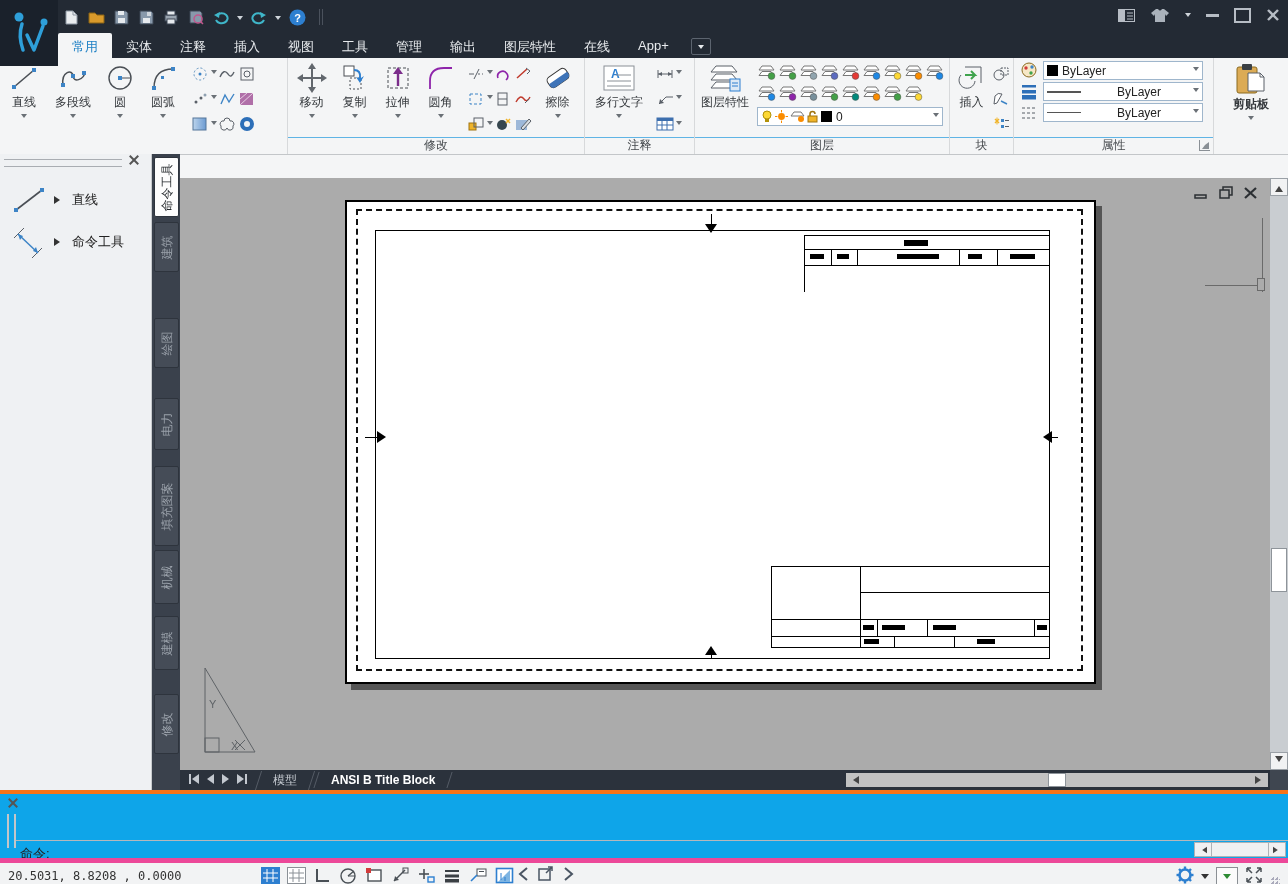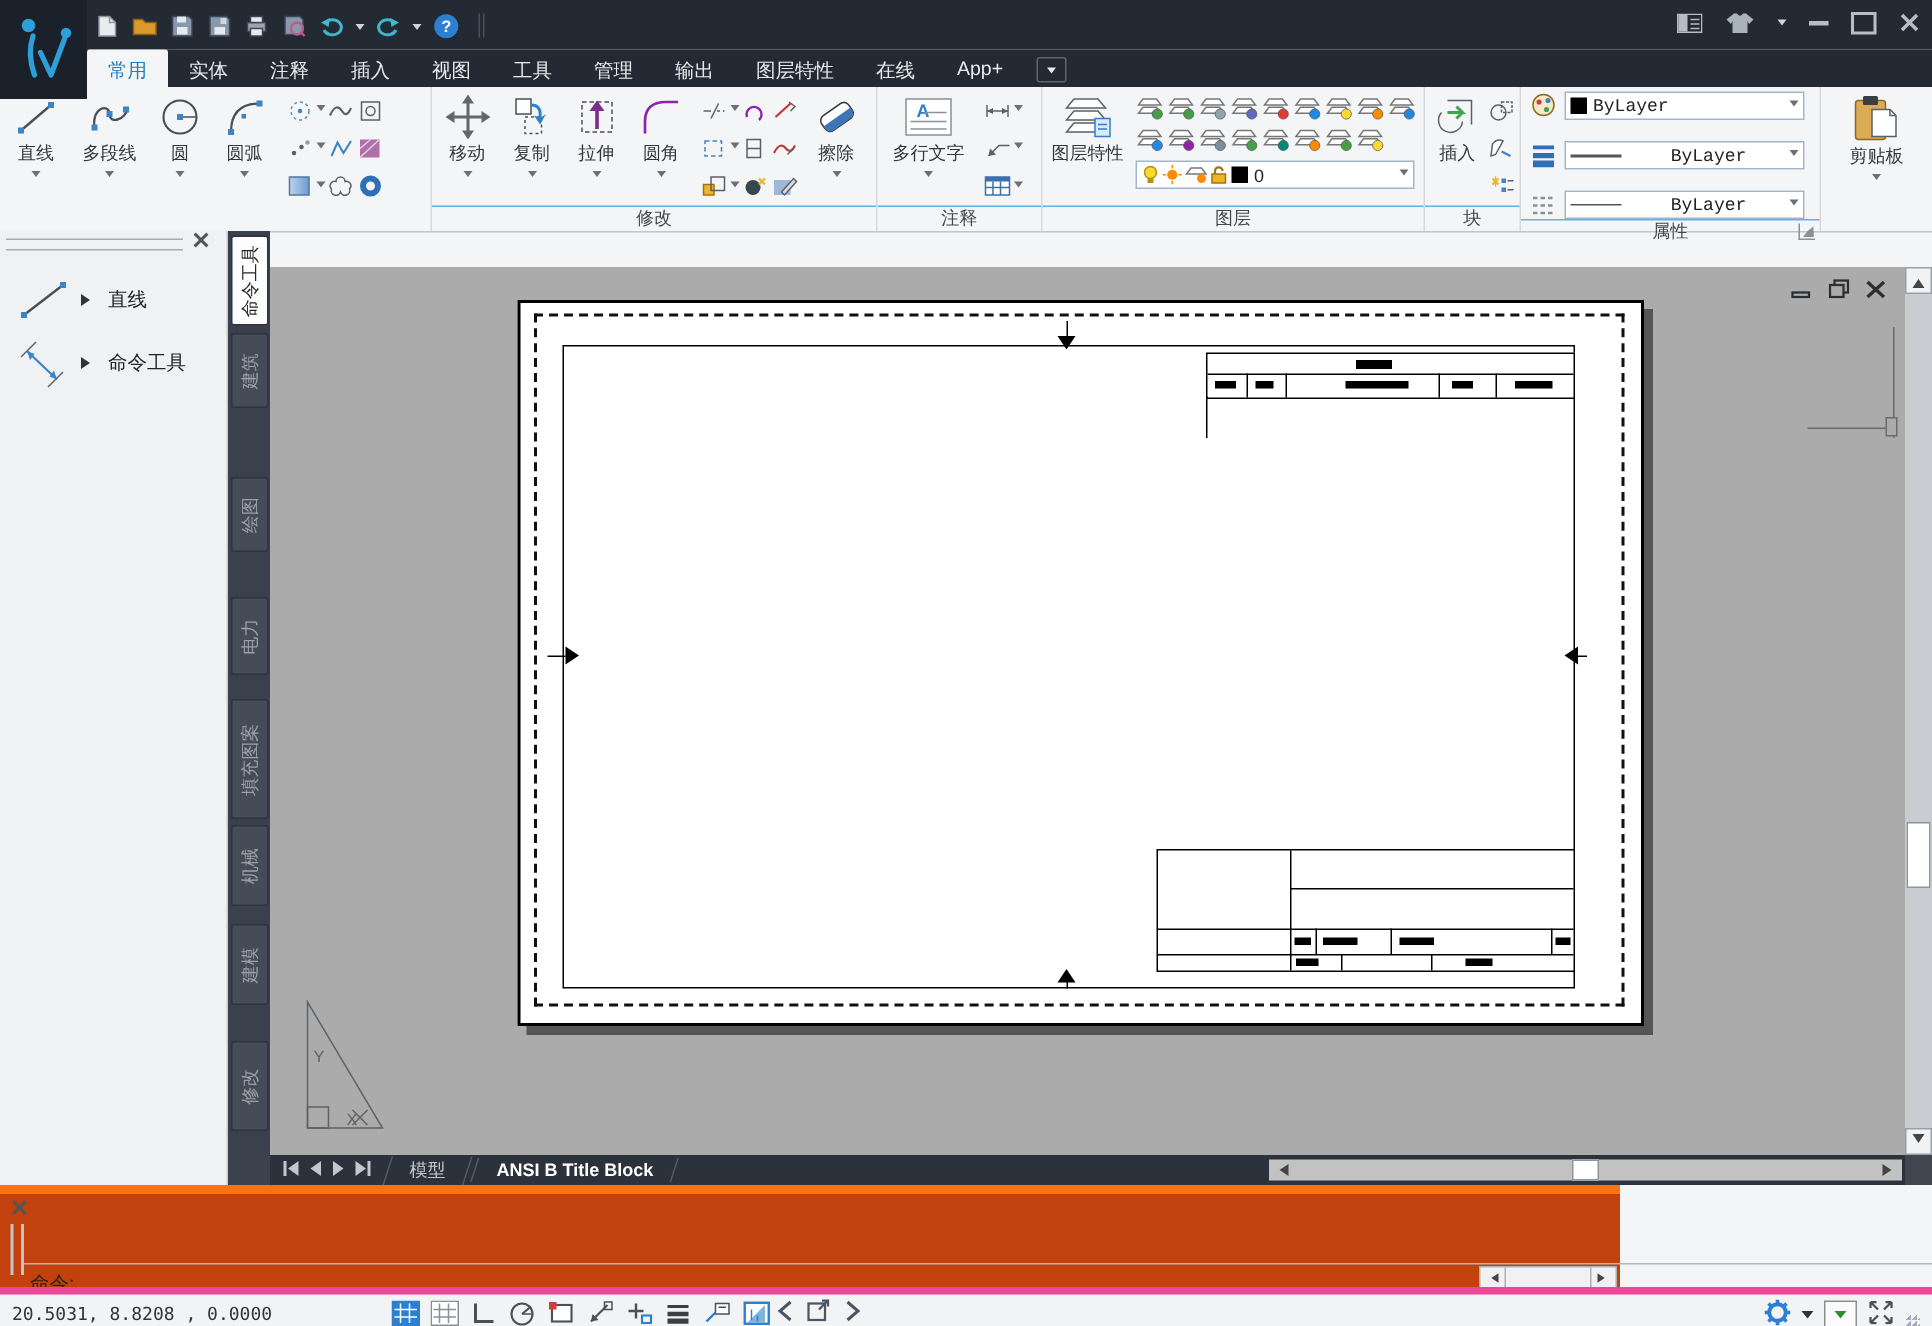--- a/index.html
+++ b/index.html
@@ -112,21 +112,21 @@
   .lnav{display:flex;align-items:center;gap:6px;padding:0 8px;}
   .ltab{padding:1px 14px;margin:0 2px;transform:skewX(-18deg);border-left:1px solid #555c66;
         border-right:1px solid #555c66;}
   .ltab span{display:inline-block;transform:skewX(18deg);font-size:12px;}
   .ltab.active span{color:#fff;font-weight:bold;}
   #hscroll{position:absolute;left:666px;top:3px;width:422px;height:14px;background:#c2c2c2;}
   .hbtn{position:absolute;top:0;width:16px;height:14px;display:flex;align-items:center;justify-content:center;}
   #hthumb{position:absolute;left:202px;top:0;width:18px;height:14px;background:#fff;border:1px solid #8e949a;box-sizing:border-box;}
   #sb-corner{position:absolute;left:1270px;top:770px;width:18px;height:20px;background:#3f4650;}
   
-  #cmdarea{position:absolute;left:0;top:790px;width:1080px;height:68px;background:#c2410c;border-top:6px solid #f97316;box-sizing:border-box;}
+  #cmdarea{position:absolute;left:0;top:790px;width:1288px;height:68px;background:#0ea5e9;border-top:4px solid #f97316;box-sizing:border-box;}
   #cmd-close{position:absolute;left:8px;top:4px;width:10px;height:10px;}
   .xshape{position:relative;width:10px;height:10px;}
   .xshape:before,.xshape:after{content:"";position:absolute;left:4px;top:-1px;width:2px;height:12px;background:#555;}
   .xshape:before{transform:rotate(45deg);} .xshape:after{transform:rotate(-45deg);}
   #cmd-grip{position:absolute;left:7px;top:20px;width:5px;height:34px;
             border-left:2px solid #c3c6c9;border-right:2px solid #c3c6c9;}
   #cmd-sep{position:absolute;left:16px;top:46px;width:1272px;height:1px;background:#b5b8bb;}
   #cmd-prompt{position:absolute;left:20px;top:51px;font-size:13px;color:#222;}
   #cmd-scroll{position:absolute;right:2px;top:48px;width:92px;height:15px;border:1px solid #aeb2b6;
               background:#f0f1f2;box-sizing:border-box;}
@@ -785,21 +785,21 @@
                   <line x1="13" y1="10.5" x2="17" y2="10.5" stroke="#5a6068"></line>
                 </svg>
               </span>
             </div>
         </div>
       </div>
       <div class="plabel">块</div>
     </div>
 
     <div class="panel" style="width:200px">
-      <div class="pbody" style="flex-direction:column;gap:14px;padding-left:6px;font-family:Liberation Mono, monospace;">
+      <div class="pbody" style="flex-direction:column;gap:2px;padding-left:6px;">
         <div style="display:flex;align-items:center;gap:5px;">
           <svg width="18" height="17">
               <circle cx="9" cy="8" r="7" fill="#f6e7c6" stroke="#8a6a20"></circle>
               <circle cx="6" cy="6" r="1.7" fill="#d23b3b"></circle>
               <circle cx="12" cy="5" r="1.7" fill="#3d84c6"></circle>
               <circle cx="11" cy="11" r="1.7" fill="#3fa34d"></circle>
             </svg>
           <div class="combo" style="width:160px">
             <span class="swatch"></span>
             <span class="cval">ByLayer</span>
@@ -832,21 +832,21 @@
             <span class="caret-dn"></span>
           </div>
         </div>
       </div>
       <div class="plabel"><span>属性</span>
         <span class="launcher"></span>
       </div>
     </div>
 
     <div class="panel" style="width:74px;border-right:none">
-      <div class="pbody" style="justify-content:center;">
+      <div class="pbody" style="justify-content:center;font-weight:bold;">
         <div class="bigbtn" style="width:60px">
           <svg width="34" height="32">
               <rect x="3" y="4" width="20" height="26" rx="2" fill="#dcab55" stroke="#8a6a20"></rect>
               <rect x="8" y="1" width="10" height="6" rx="1" fill="#3a3f44"></rect>
               <path d="M14 10 h12 l4 4 v14 h-16 z" fill="#fff" stroke="#5a6068"></path>
               <path d="M26 10 v4 h4" fill="none" stroke="#5a6068"></path>
             </svg>
           <span class="blabel">剪贴板</span>
           <span class="caret-dn"></span>
         </div>

